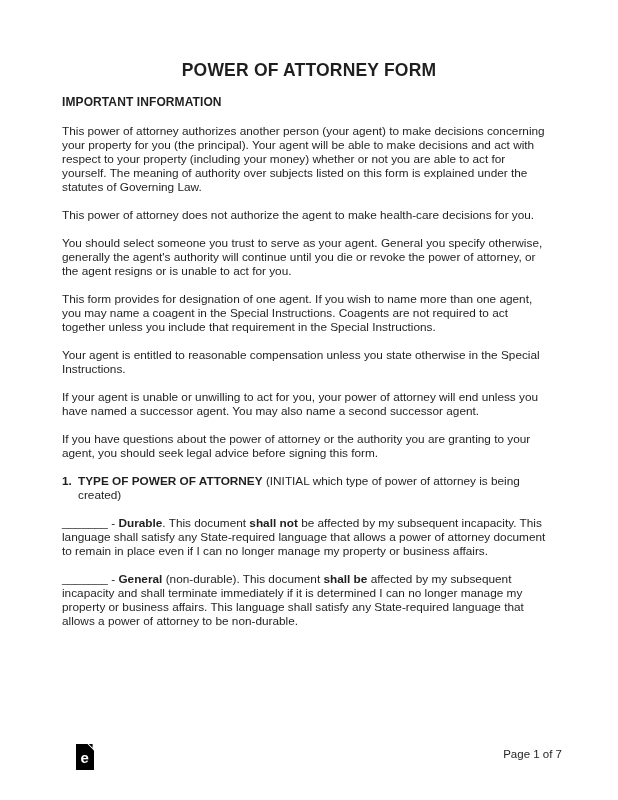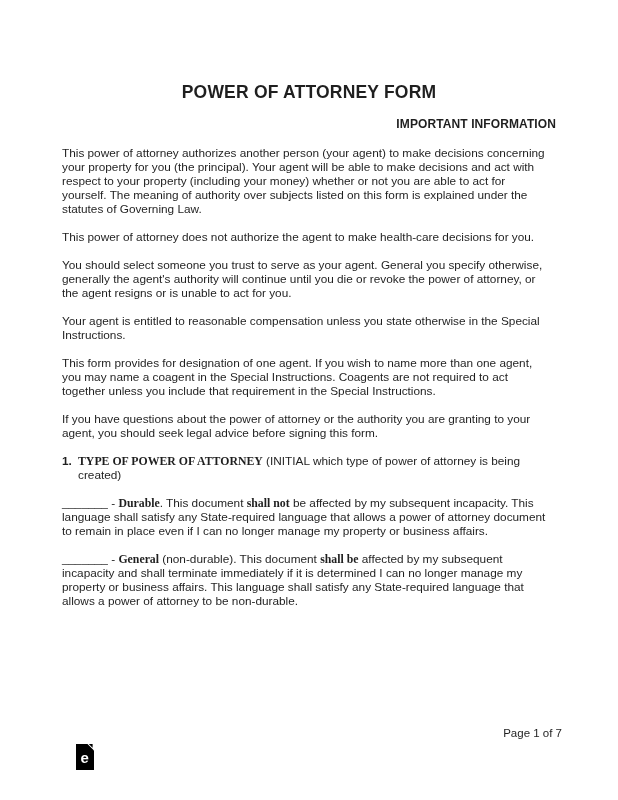--- a/index.html
+++ b/index.html
@@ -12,35 +12,35 @@
     width: 618px;
     height: 800px;
     background: #ffffff;
     font-family: "Liberation Sans", sans-serif;
     color: #1f1f1f;
     overflow: hidden;
   }
   .content {
     position: absolute;
     left: 62px;
-    top: 82px;
+    top: 60px;
     width: 494px;
   }
   .doc-title {
     font-size: 17.5px;
     font-weight: bold;
     text-align: center;
     line-height: 21px;
     letter-spacing: 0.2px;
     margin: 0 0 14px 0;
   }
   .doc-subtitle {
     font-size: 12px;
     font-weight: bold;
-    text-align: right;
+    text-align: left;
     line-height: 15px;
     letter-spacing: 0.1px;
     margin: 0 0 14px 0;
   }
   p.body-para {
     font-size: 11.8px;
     line-height: 14px;
     margin: 0 8px 14px 0;
     text-align: left;
   }
@@ -56,36 +56,35 @@
   .item-number {
     font-weight: bold;
     flex: none;
     width: 16px;
   }
   .item-body {
     flex: 1;
   }
   .b {
     font-weight: bold;
-    font-family: Liberation Serif, serif;
   }
   .blank-line {
     letter-spacing: 0;
   }
   .footer-logo {
     position: absolute;
     left: 76px;
     top: 744px;
     width: 18px;
     height: 26px;
   }
   .page-number {
     position: absolute;
     right: 56px;
-    top: 726px;
+    top: 747px;
     font-size: 11.5px;
     line-height: 14px;
     color: #1f1f1f;
   }
   .logo-letter-text {
     font-family: "Liberation Sans", sans-serif;
     font-weight: bold;
     font-size: 15px;
     fill: #ffffff;
   }
@@ -99,24 +98,25 @@
     <h1 class="doc-title">POWER OF ATTORNEY FORM</h1>
 
     <h2 class="doc-subtitle">IMPORTANT INFORMATION</h2>
 
     <p class="body-para">This power of attorney authorizes another person (your agent) to make decisions concerning your property for you (the principal). Your agent will be able to make decisions and act with respect to your property (including your money) whether or not you are able to act for yourself. The meaning of authority over subjects listed on this form is explained under the statutes of Governing Law.</p>
 
     <p class="body-para">This power of attorney does not authorize the agent to make health-care decisions for you.</p>
 
     <p class="body-para">You should select someone you trust to serve as your agent. General you specify otherwise, generally the agent's authority will continue until you die or revoke the power of attorney, or the agent resigns or is unable to act for you.</p>
 
+    <p class="body-para">This form provides for designation of one agent. If you wish to name more than one agent, you may name a coagent in the Special Instructions. Coagents are not required to act together unless you include that requirement in the Special Instructions.</p>
+
     <p class="body-para">Your agent is entitled to reasonable compensation unless you state otherwise in the Special Instructions.</p>
 
-    <p class="body-para">This form provides for designation of one agent. If you wish to name more than one agent, you may name a coagent in the Special Instructions. Coagents are not required to act together unless you include that requirement in the Special Instructions.</p>
-
+    <p class="body-para">If your agent is unable or unwilling to act for you, your power of attorney will end unless you have named a successor agent. You may also name a second successor agent.</p>
 
 
     <p class="body-para bold-para">If you have questions about the power of attorney or the authority you are granting to your agent, you should seek legal advice before signing this form.</p>
 
     <div class="numbered-item">
       <span class="item-number">1.</span>
       <div class="item-body"><span class="b">TYPE OF POWER OF ATTORNEY</span><span> (INITIAL which type of power of attorney is being created)</span></div>
     </div>
 
     <p class="body-para"><span class="blank-line">_______</span><span> - </span><span><span class="b">Durable</span><span>. This document </span><span class="b">shall not</span><span> be affected by my subsequent incapacity. This language shall satisfy any State-required language that allows a power of attorney document to remain in place even if I can no longer manage my property or business affairs.</span></span></p>

